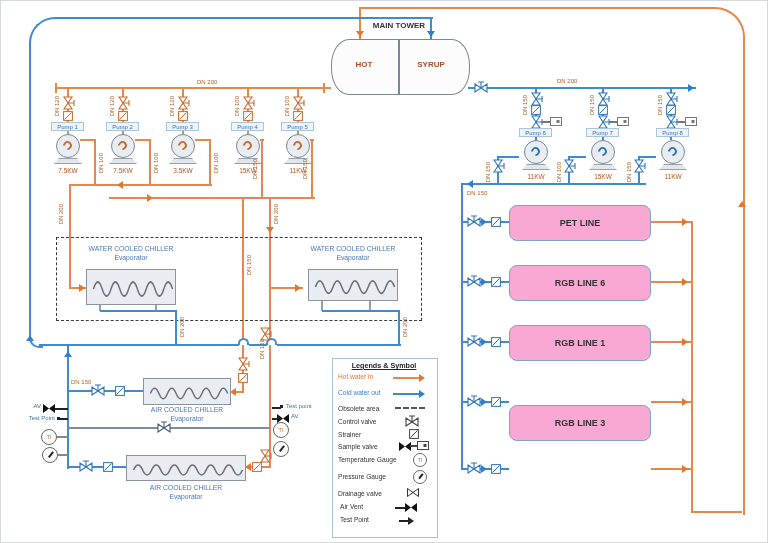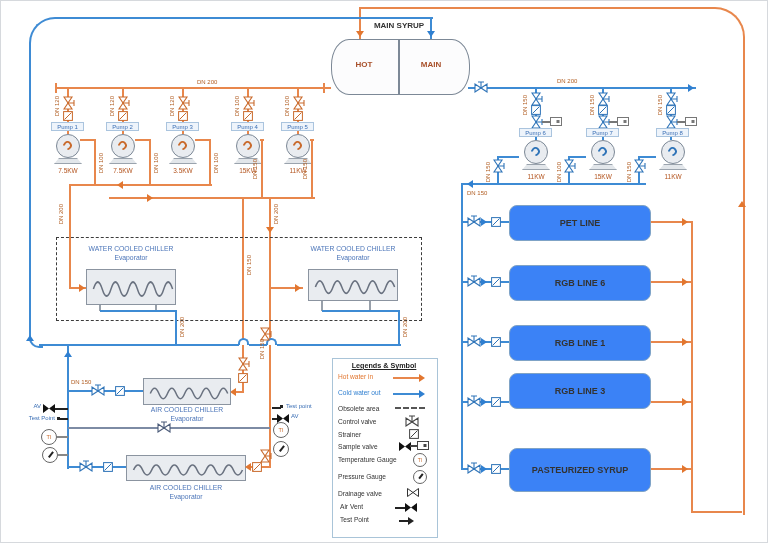--- a/index.html
+++ b/index.html
@@ -29,21 +29,21 @@
   .vt{writing-mode:vertical-rl;transform:rotate(180deg);}
   .blab{position:absolute;font-size:6px;color:#3b6fb5;white-space:nowrap;line-height:1;}
   .etitle{position:absolute;font-size:6.8px;color:#4a74b8;text-align:center;line-height:1.1;white-space:nowrap;}
   .dark{color:#333;}
   
   .equip{position:absolute;background:#e9ecf0;border:1.3px solid #8b94a0;box-sizing:border-box;}
   .tower{position:absolute;border:1.5px solid #7c8896;border-radius:18px/26px;background:#fcfcfd;}
   .tower-div{position:absolute;width:1.5px;background:#7c8896;top:0;bottom:0;}
   .tlabel{position:absolute;font-size:8px;font-weight:bold;color:#a8502a;text-align:center;}
   .dash{position:absolute;border:1.6px dashed #3c3c3c;}
-  .box-line{position:absolute;border:1.4px solid #7fa3c6;border-radius:8px;background:#3b82f6;display:flex;align-items:center;justify-content:center;font-weight:bold;font-size:9px;color:#333;text-align:center;padding:2px 10px;box-sizing:border-box;}
+  .box-line{position:absolute;border:1.4px solid #7fa3c6;border-radius:8px;background:#f9a8d4;display:flex;align-items:center;justify-content:center;font-weight:bold;font-size:9px;color:#333;text-align:center;padding:2px 10px;box-sizing:border-box;}
   
   .pump{position:absolute;width:34px;height:48px;}
   .ptag{position:absolute;left:0;top:1px;width:33px;height:9px;font-size:6px;line-height:9px;text-align:center;color:#3b6fb5;background:#eef4fb;border:1px solid #aac4de;box-sizing:border-box;white-space:nowrap;overflow:hidden;}
   .pcirc{position:absolute;left:5px;top:13px;width:24px;height:24px;border:1.4px solid #7c8896;border-radius:50%;background:#e9ecf0;box-sizing:border-box;}
   .imp{position:absolute;left:6px;top:6px;width:9px;height:9px;border:2px solid #c96a2c;border-radius:50%;border-left-color:transparent;transform:rotate(-45deg);box-sizing:border-box;}
   .imp.bl{border-color:#2F74B8;border-left-color:transparent;}
   .pbase{position:absolute;left:3px;top:37px;width:28px;height:6px;background:#e2e6ea;border:1px solid #9aa3ad;box-sizing:border-box;clip-path:polygon(18% 0,82% 0,100% 100%,0 100%);}
   .ppow{position:absolute;left:-4px;top:46px;width:42px;text-align:center;font-size:6.5px;color:#b3541e;}
   
   .icon{position:absolute;line-height:0;}
@@ -69,26 +69,26 @@
   <div class="vl" style="left:358px;top:6px;height:32px;"></div>
   <div class="tri d o" style="left:355px;top:30px;"></div>
   <div class="tri u o" style="left:737px;top:200px;"></div>
 
   <div class="bloop" style="left:28px;top:16px;width:402px;height:318px;"></div>
   <div class="bcorner" style="left:28px;top:332px;width:12px;height:13px;"></div>
   <div class="vlb" style="left:429px;top:16px;height:22px;"></div>
   <div class="tri d b" style="left:426px;top:30px;"></div>
   <div class="tri u b" style="left:25px;top:334px;"></div>
 
-  <span class="lbl dark" style="left:352px;top:21px;width:92px;text-align:center;font-size:8px;font-weight:bold;color:#333;">MAIN SYRUP</span>
+  <span class="lbl dark" style="left:352px;top:21px;width:92px;text-align:center;font-size:8px;font-weight:bold;color:#333;">MAIN TOWER</span>
   <div class="tower" style="left:330px;top:38px;width:137px;height:54px;">
     <div class="tower-div" style="left:66px;"></div>
   </div>
   <span class="tlabel" style="left:334px;top:59px;width:58px;">HOT</span>
-  <span class="tlabel" style="left:398px;top:59px;width:64px;">MAIN</span>
+  <span class="tlabel" style="left:398px;top:59px;width:64px;">SYRUP</span>
 
   <div class="hl" style="left:55px;top:86px;width:275px;"></div>
   <div class="vl" style="left:54px;top:82px;height:10px;"></div>
   <div class="vl" style="left:322px;top:82px;height:10px;"></div>
   <span class="lbl" style="left:196px;top:78px;">DN 200</span>
 
   <div class="vl" style="left:66px;top:88px;height:45px;"></div>
   <span class="icon" style="left:62px;top:95px;color:#C96A2C;"><svg width="13" height="14" viewBox="0 0 13 14">
         <path d="M1 1 H9 L5 7 L9 13 H1 L5 7 Z" fill="#fff" stroke="currentColor" stroke-width="1.1"></path>
         <path d="M5 7 H11 M11 4 V10" stroke="currentColor" stroke-width="1.1" fill="none"></path>
@@ -522,35 +522,34 @@
   <div class="hlb" style="left:461px;top:400px;width:47px;"></div>
   <span class="icon" style="left:466px;top:393px;color:#2F74B8;"><svg width="14" height="13" viewBox="0 0 14 13">
         <path d="M1 4 L1 12 L7 8 L13 12 L13 4 L7 8 Z" fill="#fff" stroke="currentColor" stroke-width="1.1"></path>
         <path d="M7 8 V2 M4 2 H10" stroke="currentColor" stroke-width="1.1" fill="none"></path>
       </svg></span>
   <div class="tri r b" style="left:480px;top:397px;"></div>
   <span class="icon" style="left:490px;top:396px;color:#2F74B8;"><svg width="10" height="10" viewBox="0 0 10 10">
         <rect x="0.6" y="0.6" width="8.8" height="8.8" fill="#fff" stroke="currentColor" stroke-width="1"></rect>
         <path d="M1.5 8.5 L8.5 1.5" stroke="currentColor" stroke-width="1"></path>
       </svg></span>
-  <div class="box-line" style="left:508px;top:372px;width:142px;height:36px;">RGB LINE 3</div>
+  <div class="box-line" style="left:508px;top:404px;width:142px;height:36px;">RGB LINE 3</div>
   <div class="hl" style="left:650px;top:400px;width:41px;"></div>
   <div class="tri r o" style="left:681px;top:397px;"></div>
 
   <div class="hlb" style="left:461px;top:467px;width:47px;"></div>
   <span class="icon" style="left:466px;top:460px;color:#2F74B8;"><svg width="14" height="13" viewBox="0 0 14 13">
         <path d="M1 4 L1 12 L7 8 L13 12 L13 4 L7 8 Z" fill="#fff" stroke="currentColor" stroke-width="1.1"></path>
         <path d="M7 8 V2 M4 2 H10" stroke="currentColor" stroke-width="1.1" fill="none"></path>
       </svg></span>
   <div class="tri r b" style="left:480px;top:464px;"></div>
   <span class="icon" style="left:490px;top:463px;color:#2F74B8;"><svg width="10" height="10" viewBox="0 0 10 10">
         <rect x="0.6" y="0.6" width="8.8" height="8.8" fill="#fff" stroke="currentColor" stroke-width="1"></rect>
         <path d="M1.5 8.5 L8.5 1.5" stroke="currentColor" stroke-width="1"></path>
       </svg></span>
-  <div class="box-line" style="left:508px;top:447px;width:142px;height:44px;">PASTEURIZED SYRUP</div>
   <div class="hl" style="left:650px;top:467px;width:41px;"></div>
   <div class="tri r o" style="left:681px;top:464px;"></div>
 
   <div class="vl" style="left:690px;top:220px;height:292px;"></div>
   <div class="hl" style="left:690px;top:510px;width:51px;"></div>
 
   <div class="legend" style="left:331px;top:357px;width:104px;height:178px;"></div>
   <span class="leg-title" style="left:331px;top:360px;width:104px;">Legends &amp; Symbol</span>
   <span class="leg-lab" style="left:337px;top:373px;color:#E2762F;">Hot water in</span>
   <div class="hl" style="left:392px;top:376px;width:28px;"></div>

